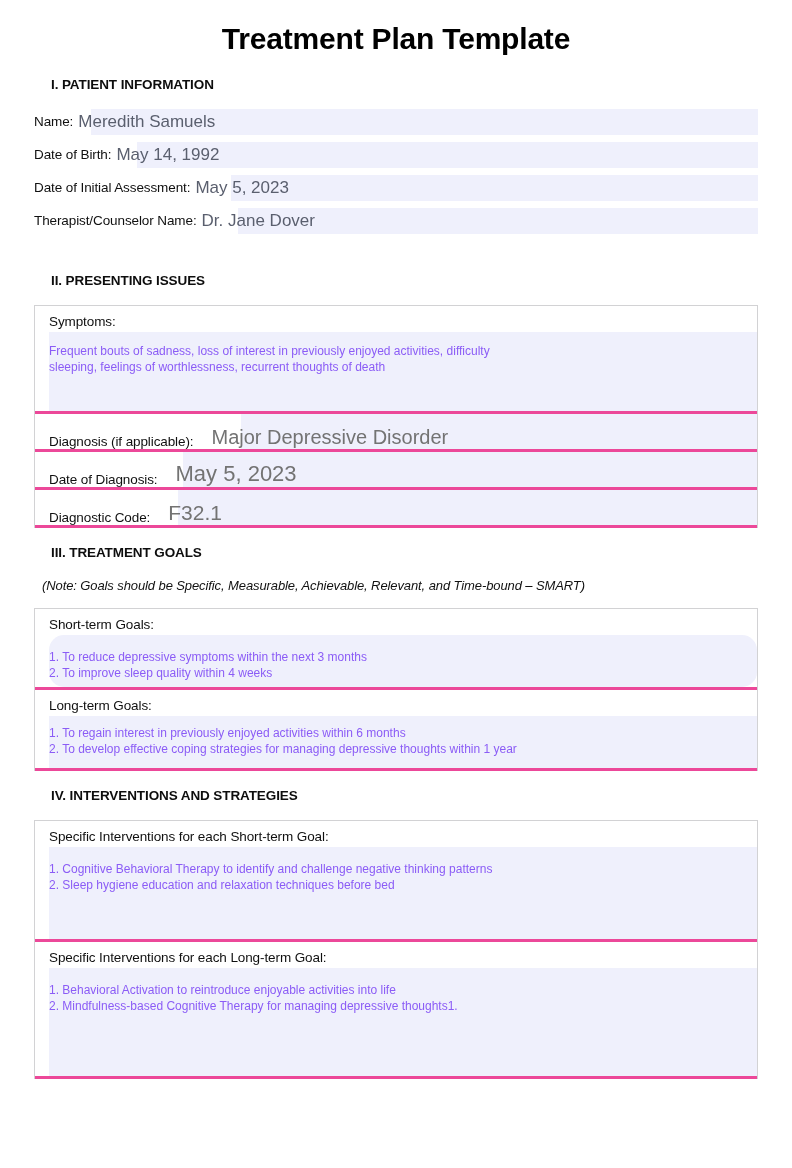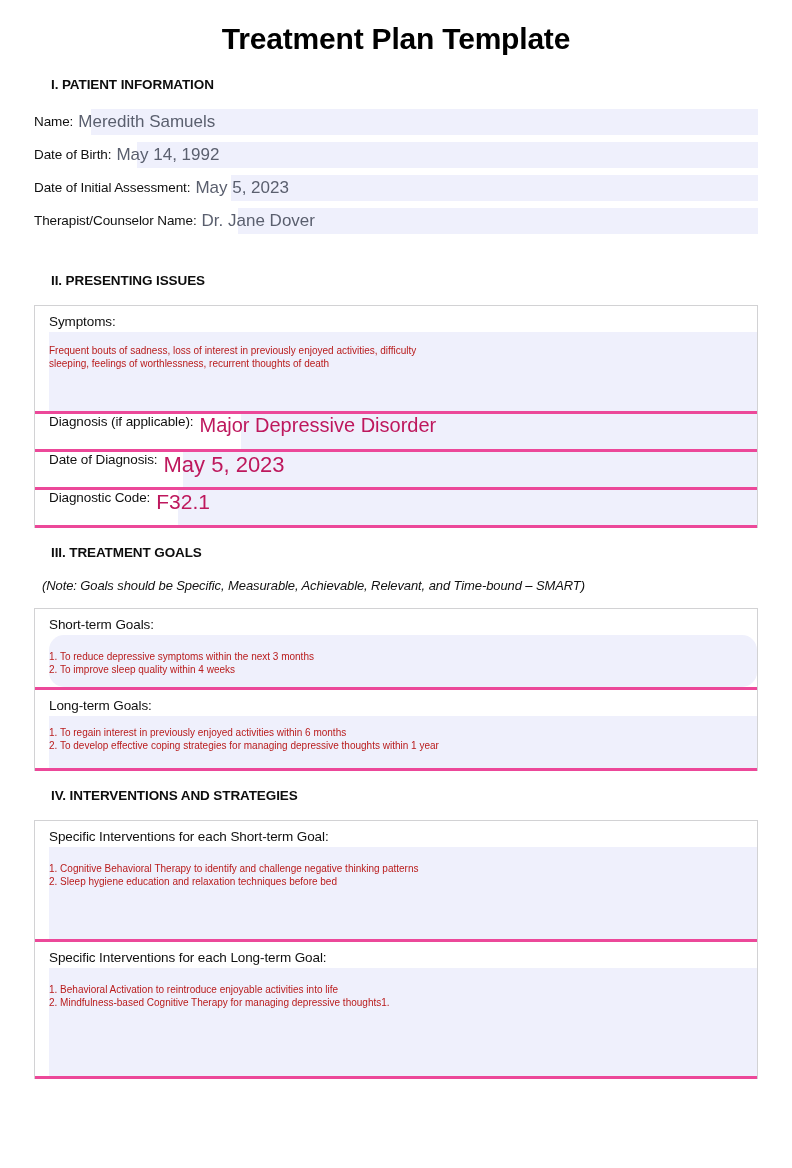--- a/index.html
+++ b/index.html
@@ -100,21 +100,22 @@
     position: relative;
     border-bottom: 3px solid #ec4899;
     box-sizing: border-box;
     overflow: hidden;
   }
 
   
   .cell-inline {
     height: 38px;
     display: flex;
-    align-items: flex-start;
+    align-items: flex-end;
+    gap: 12px;
   }
   .cell-inline .fill {
     position: absolute;
     top: 0;
     bottom: 0;
     right: 0;
     background: #eff0fc;
   }
   .cell-inline .label {
     position: relative;
@@ -122,38 +123,38 @@
     font-size: 13.5px;
     color: #101010;
     padding-left: 14px;
     white-space: nowrap;
     letter-spacing: -0.1px;
   }
   .cell-inline .value {
     position: relative;
     z-index: 2;
     font-size: 20px;
-    color: #be185d;
+    color: #737373;
     padding-left: 6px;
     white-space: nowrap;
   }
 
   
   .cell-block .label {
     font-size: 13.5px;
     color: #101010;
     padding: 8px 0 3px 14px;
     letter-spacing: -0.1px;
   }
   .cell-block .body {
     background: #eff0fc;
     margin-left: 14px;
     padding: 12px 10px 12px 0;
-    font-size: 10px;
-    color: #b91c1c;
+    font-size: 12px;
+    color: #8b5cf6;
     line-height: 1.32;
     box-sizing: border-box;
   }
   .cell-block .body .line {
     white-space: nowrap;
   }
 </style>
 </head>
 <body>
 

